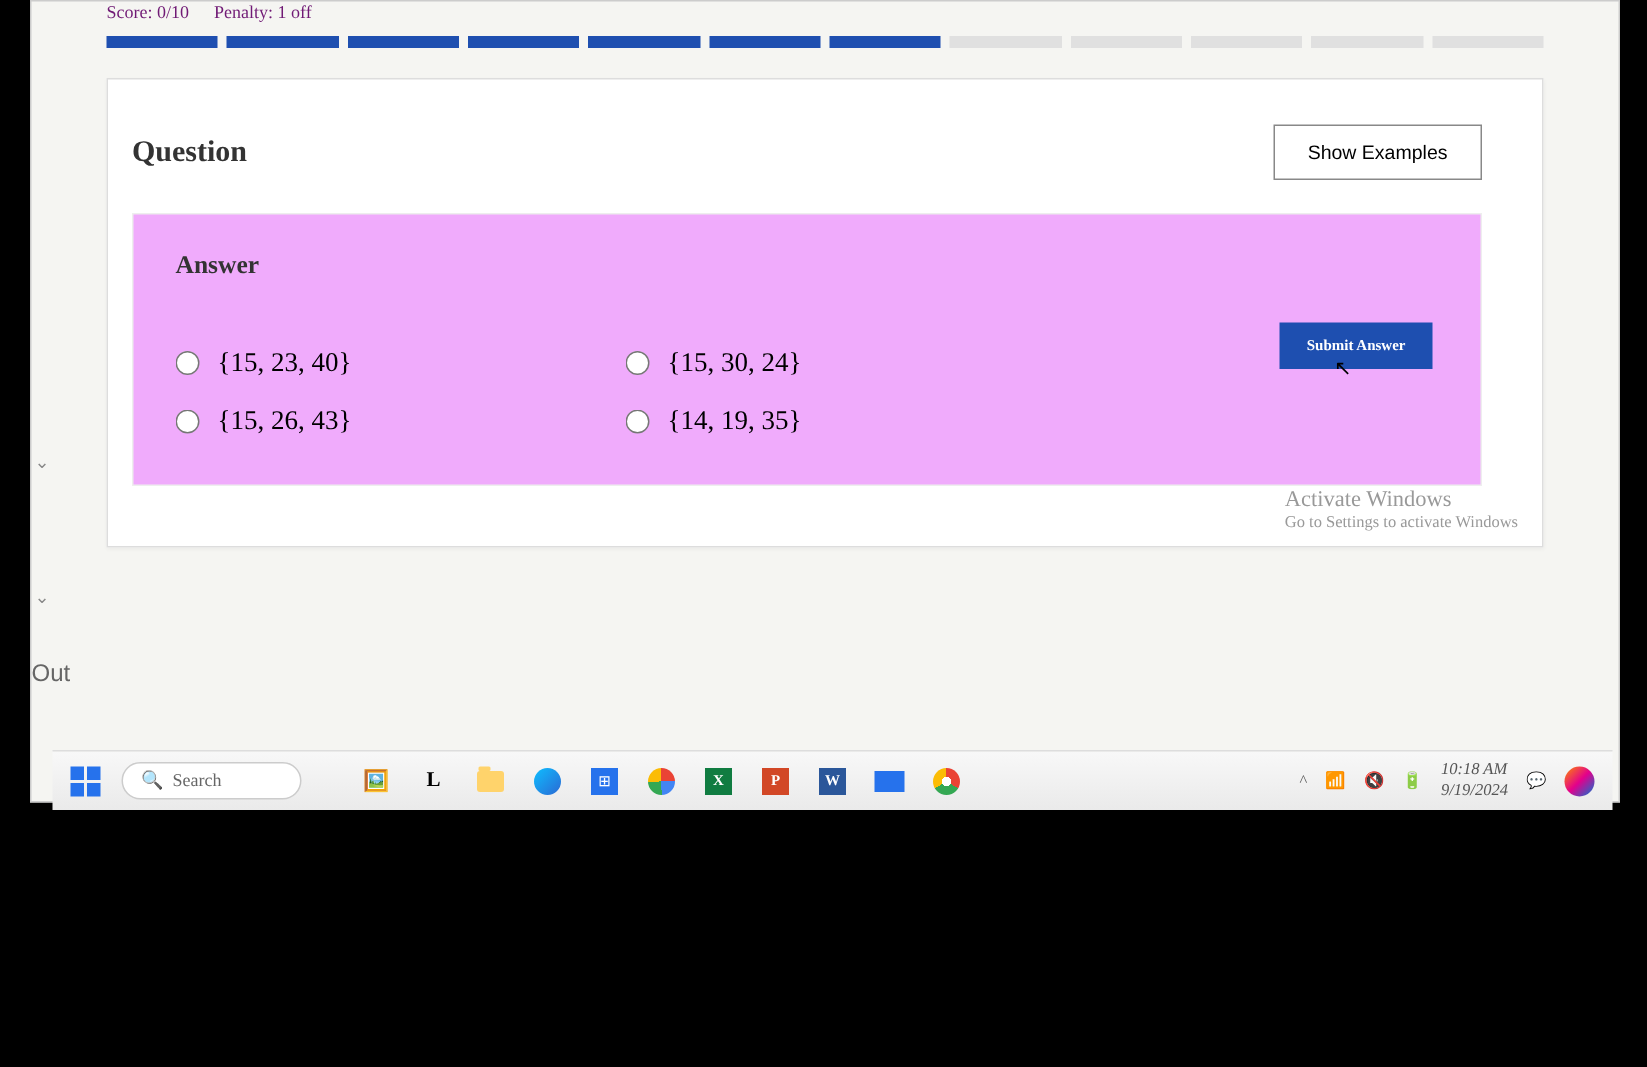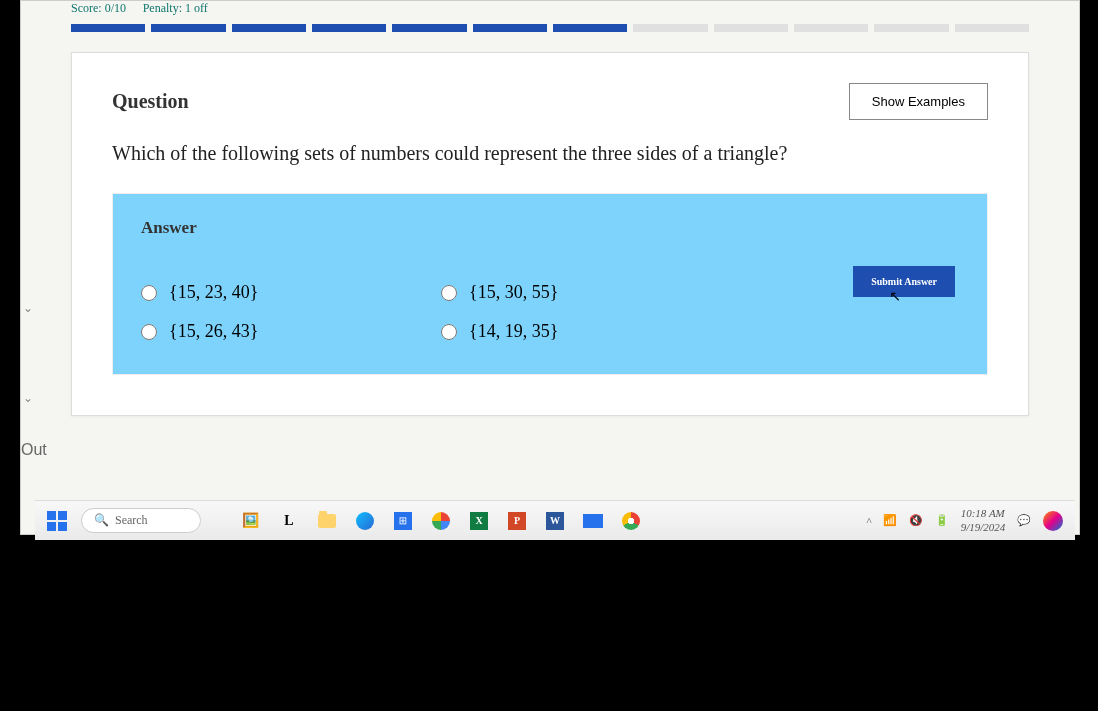--- a/index.html
+++ b/index.html
@@ -1,27 +1,27 @@
 <!DOCTYPE html>
 <html><head>
 <meta charset="utf-8">
 <style>
 * { margin: 0; padding: 0; box-sizing: border-box; font-family: Georgia, 'Times New Roman', serif; }
 body { background: #000; width: 1098px; height: 711px; overflow: hidden; position: relative; }
 .screen { background: #f5f5f2; width: 1060px; height: 535px; position: absolute; top: 0; left: 20px; border: 1px solid #ccc; }
-.topbar { padding: 0 50px; font-size: 12px; color: #0f766e; font-family: Arial, sans-serif; }
+.topbar { padding: 0 50px; font-size: 12px; color: #701a75; font-family: Arial, sans-serif; }
 .progress { display: flex; gap: 6px; padding: 0 50px 20px 50px; margin-top: 8px; }
 .seg { height: 8px; flex: 1; background: #e0e0e0; }
 .seg.done { background: #1e4fb0; }
-.card { background: #fff; margin: 0 50px 0 50px; border: 1px solid #ddd; padding: 30px 40px 40px 40px; position: relative; box-shadow: 0 1px 3px rgba(0,0,0,0.05); }
+.card { background: #fff; margin: 0 50px 0 50px; border: 1px solid #ddd; padding: 30px 40px 40px 16px; position: relative; box-shadow: 0 1px 3px rgba(0,0,0,0.05); }
 .qhead { display: flex; justify-content: space-between; align-items: center; margin-bottom: 22px; }
 .qtitle { font-weight: bold; font-size: 20px; color: #333; }
 .show-ex { border: 1px solid #888; padding: 10px 22px; font-size: 13px; background: #fff; cursor: pointer; font-family: Arial, sans-serif; }
 .qtext { font-size: 20px; color: #222; margin-bottom: 28px; }
-.answer-box { background: #7dd3fc; border: 1px solid #eee; padding: 24px 28px 32px 28px; position: relative; }
+.answer-box { background: #f0abfc; border: 1px solid #eee; padding: 24px 28px 32px 28px; position: relative; }
 .ans-label { font-weight: bold; font-size: 17px; color: #333; margin-bottom: 24px; }
 .opts { display: grid; grid-template-columns: 260px 260px; column-gap: 40px; row-gap: 18px; margin-top: 44px; }
 .opt { display: flex; align-items: center; gap: 12px; font-size: 18px; cursor: pointer; }
 .opt input { width: 16px; height: 16px; cursor: pointer; }
 .submit { position: absolute; right: 32px; top: 72px; background: #1e4fb0; color: #fff; border: none; padding: 10px 18px; font-size: 10px; cursor: pointer; font-family: Liberation Serif, serif; font-weight: bold; }
 .cursor { position: absolute; right: 86px; top: 94px; font-size: 14px; }
 .activate { position: absolute; right: 16px; bottom: 10px; text-align: left; font-family: 'Segoe UI', Arial, sans-serif; color: #999; }
 .activate .t1 { font-size: 15px; }
 .activate .t2 { font-size: 11px; }
 .out { position: absolute; left: 0; top: 440px; font-size: 16px; color: #666; font-family: Arial, sans-serif; }
@@ -71,46 +71,49 @@
     <div class="seg"></div>
       <div class="seg"></div>
       <div class="seg"></div>
   </div>
 
   <div class="card">
     <div class="qhead">
       <div class="qtitle">Question</div>
       <button class="show-ex">Show Examples</button>
     </div>
-    <div class="qtext">Which of the following sets of numbers could represent the three sides of a triangle?</div>
 
     <div class="answer-box">
       <div class="ans-label">Answer</div>
       <div class="opts">
         <label class="opt">
           <input type="radio" name="ans" style="">
           <span>{15, 23, 40}</span>
         </label>
         <label class="opt">
           <input type="radio" name="ans" style="">
-          <span>{15, 30, 55}</span>
+          <span>{15, 30, 24}</span>
         </label>
         <label class="opt">
           <input type="radio" name="ans" style="">
           <span>{15, 26, 43}</span>
         </label>
         <label class="opt">
           <input type="radio" name="ans" style="">
           <span>{14, 19, 35}</span>
         </label>
       </div>
       <button class="submit">Submit Answer</button>
       <span class="cursor">↖</span>
     </div>
 
+    <div class="activate">
+      <div class="t1">Activate Windows</div>
+      <div class="t2">Go to Settings to activate Windows</div>
+    </div>
   </div>
 
   <div class="chev">⌄</div>
   <div class="chev2">⌄</div>
   <div class="out">Out</div>
   <div class="scrolltri">▼</div>
 </div>
 
 <div class="taskbar">
   <div class="start">

